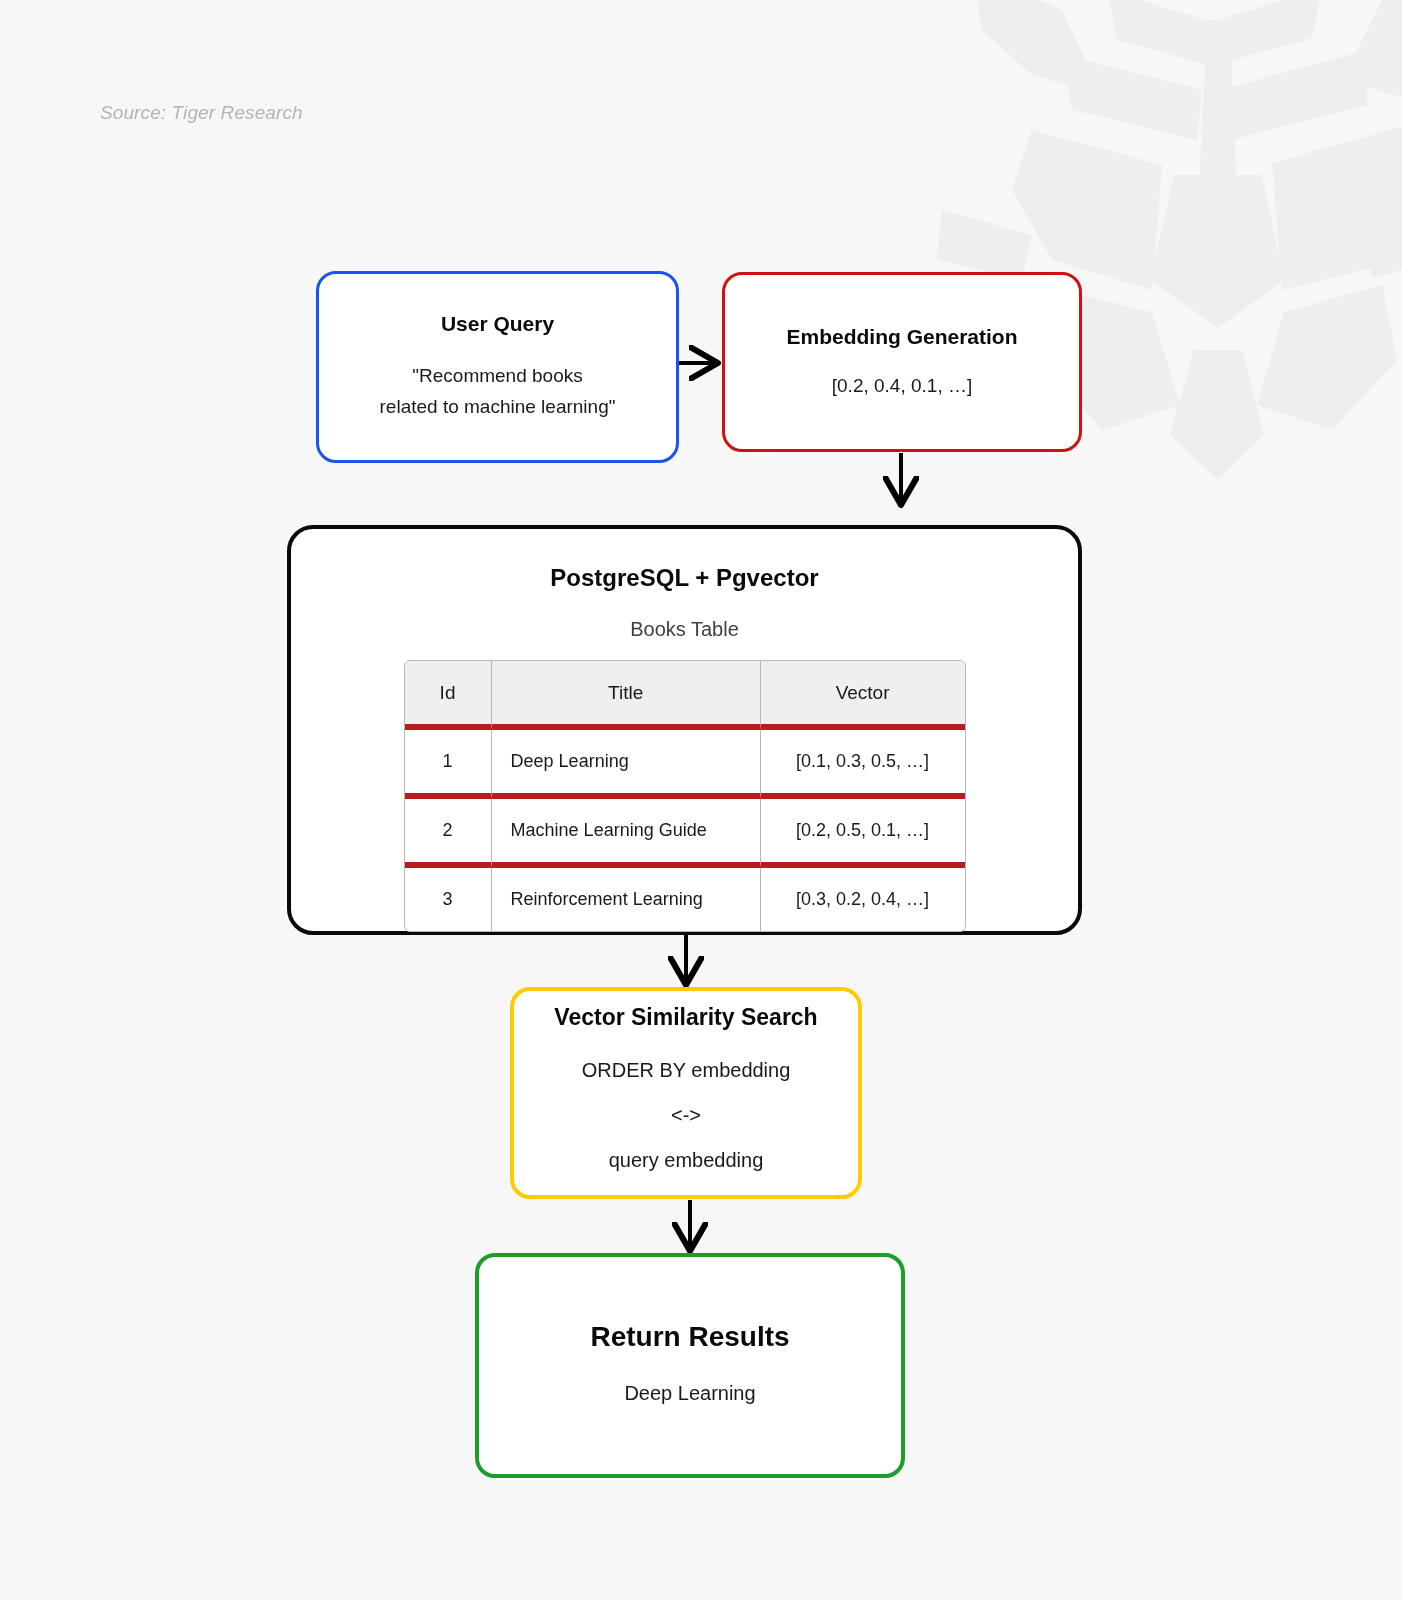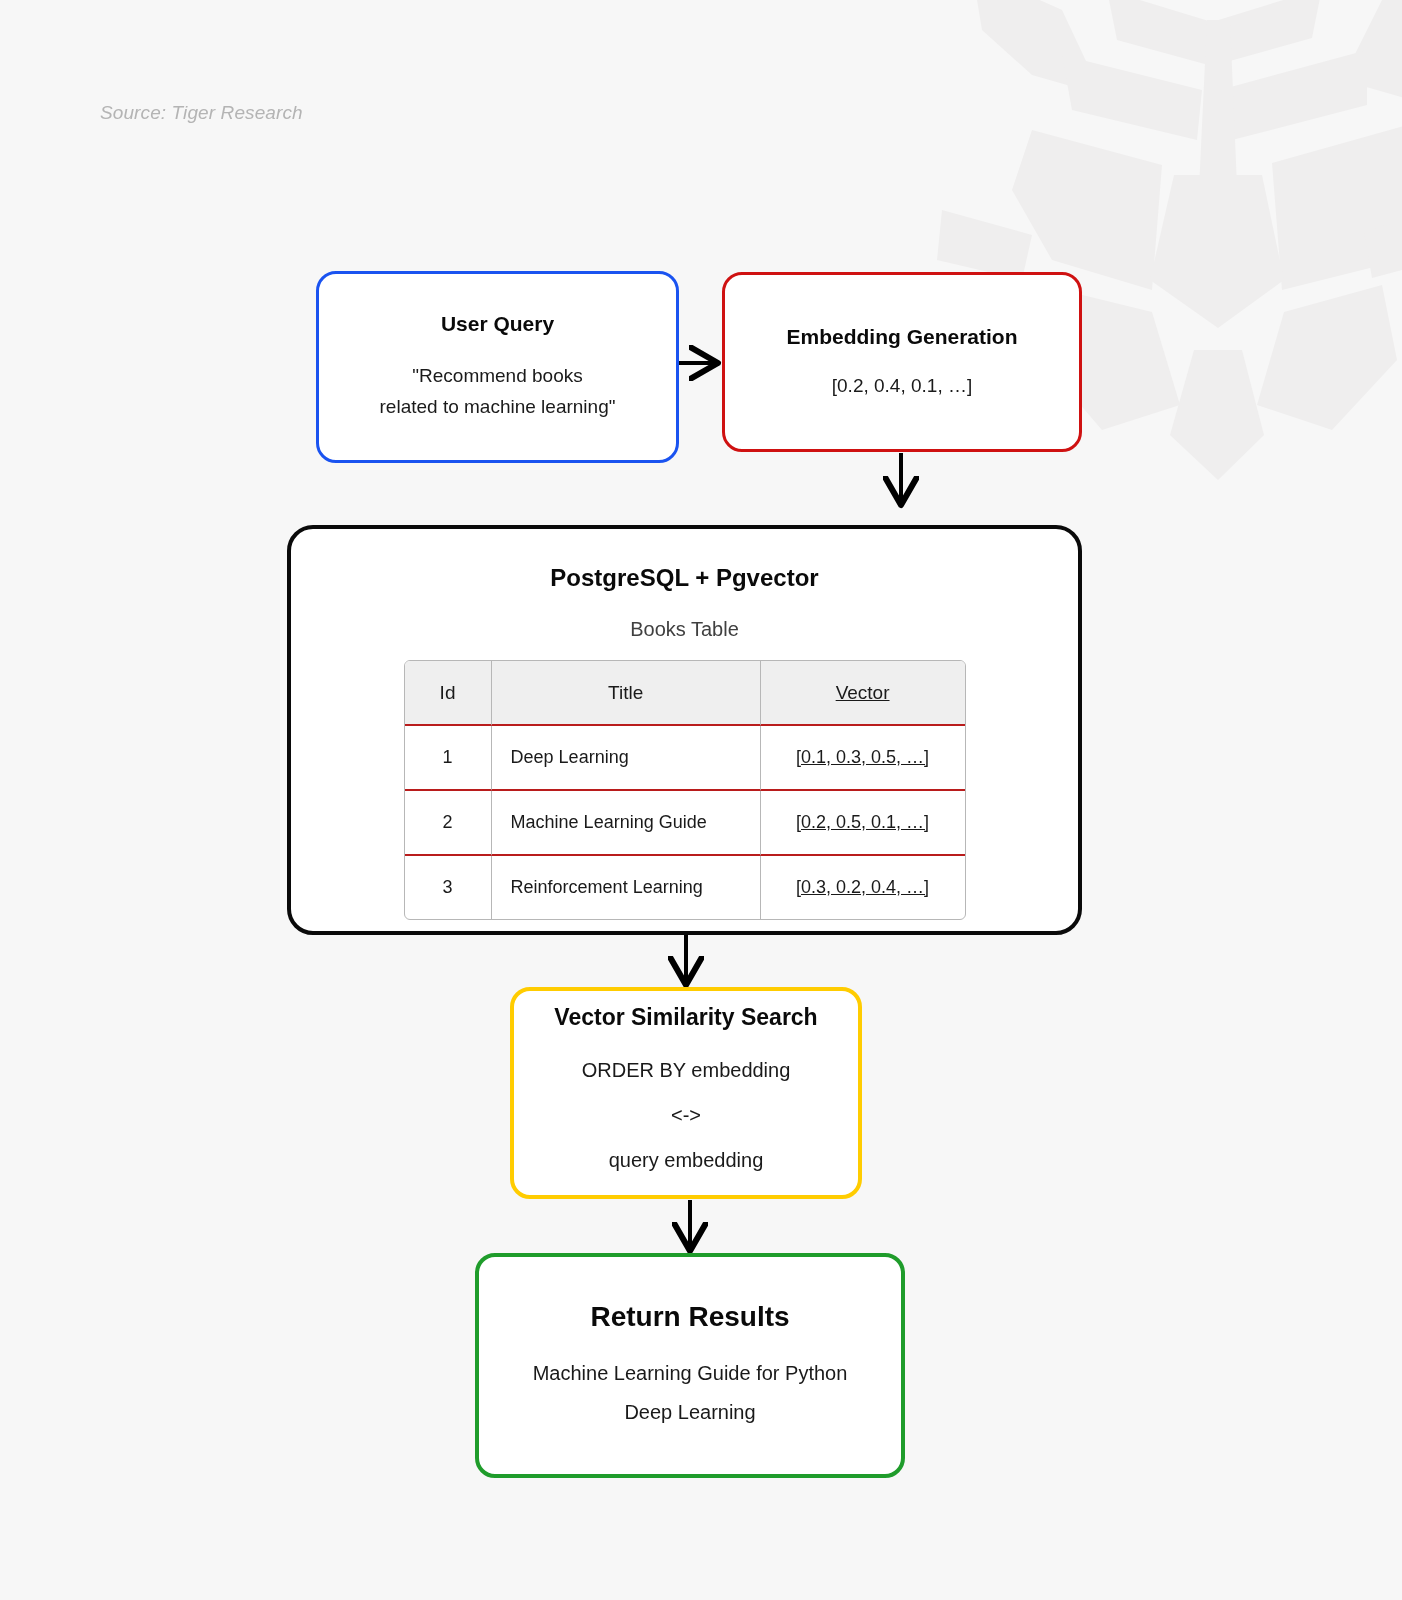--- a/index.html
+++ b/index.html
@@ -154,32 +154,32 @@
     width: 562px;
     background: #fff;
     font-size: 18px;
     color: #1a1a1a;
     border-radius: 6px;
     overflow: hidden;
     border: 1px solid #b7b7b7;
   }
   #books-table th, #books-table td {
     border-right: 1px solid #b7b7b7;
-    border-bottom: 2px solid #b91c1c;
+    border-bottom: 6px solid #b91c1c;
     padding: 0 14px;
     height: 63px;
     font-weight: normal;
   }
   #books-table th {
     background: #efefef;
     text-align: center;
     font-size: 19px;
   }
   #books-table tr td:last-child,
-  #books-table tr th:last-child { border-right: none; text-decoration: underline; }
+  #books-table tr th:last-child { border-right: none; }
   #books-table tr:last-child td { border-bottom: none; }
   .col-id   { width: 72px;  text-align: center; }
   .col-title{ width: 274px; text-align: left; }
   .col-vec  { width: 216px; text-align: center; }
   #books-table td.col-title { padding-left: 19px; }
 
   
   #arrows {
     position: absolute;
     left: 0; top: 0;
@@ -290,17 +290,16 @@
 
   <div class="node" id="node-similarity">
     <div class="node-title">Vector Similarity Search</div>
     <div class="node-line">ORDER BY embedding</div>
     <div class="node-line">&lt;-&gt;</div>
     <div class="node-line">query embedding</div>
   </div>
 
   <div class="node" id="node-results">
     <div class="node-title">Return Results</div>
-    <div class="node-line">Machine Learning Guide for Python</div>
     <div class="node-line">Deep Learning</div>
   </div>
 
 </div>
 
 </body></html>

